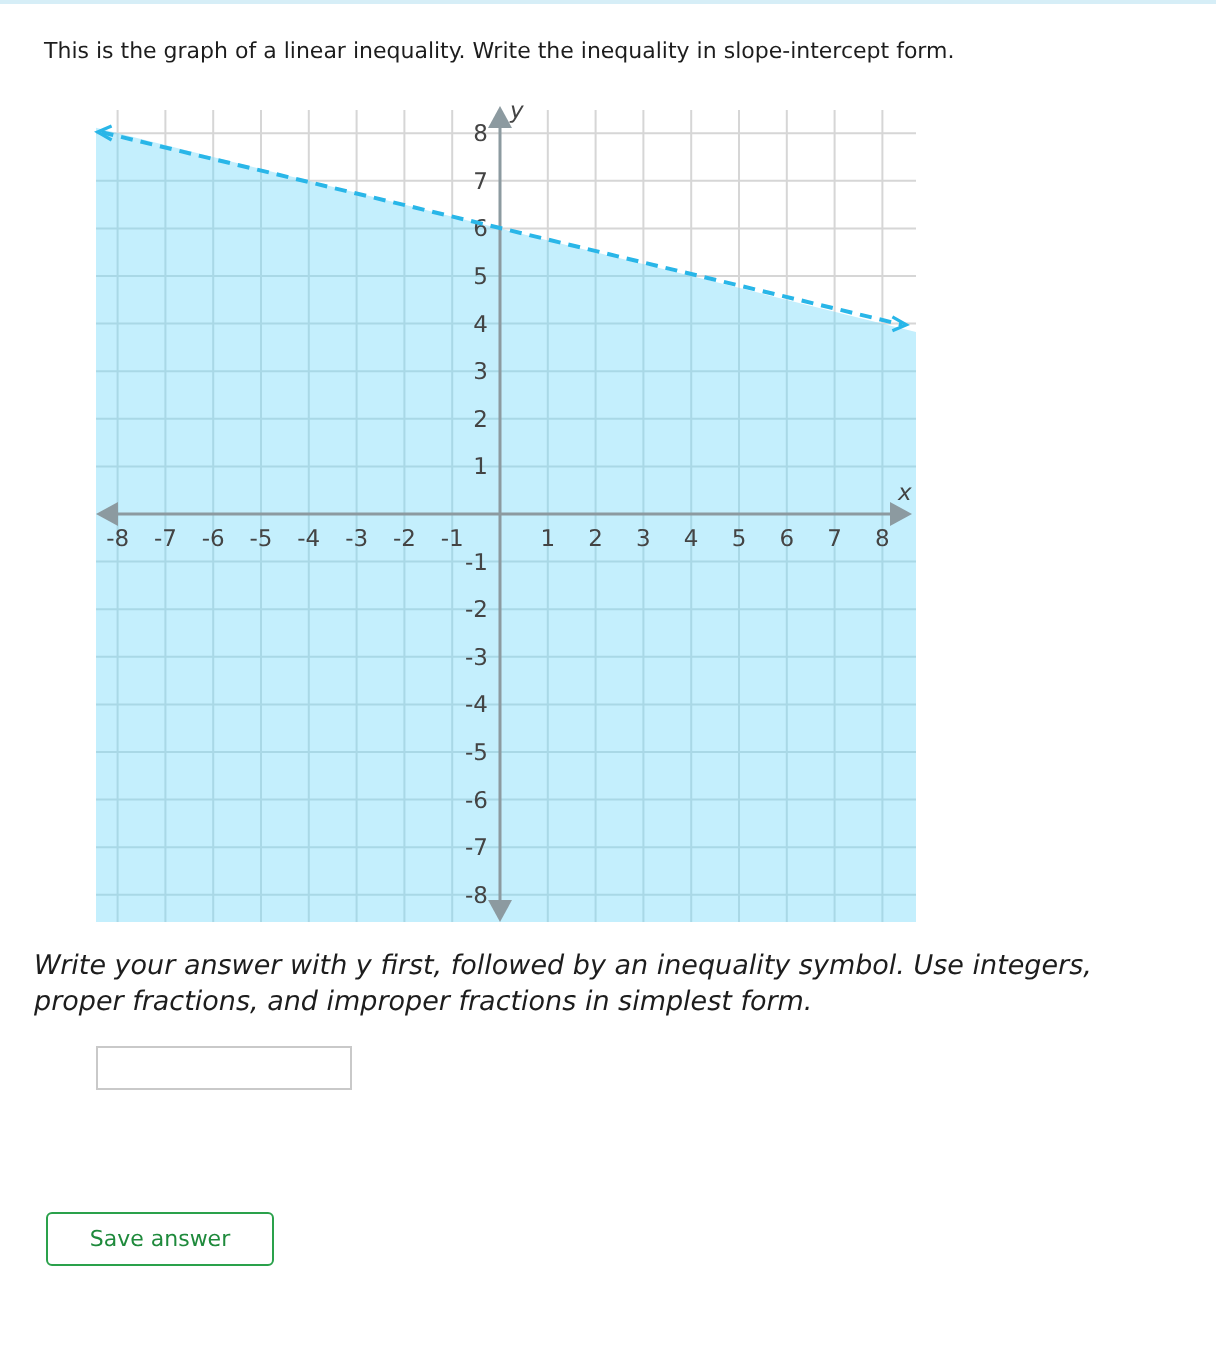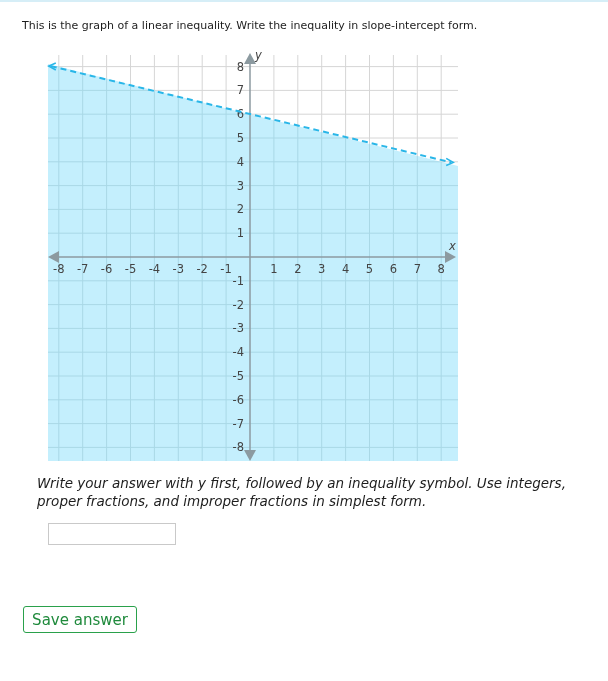--- a/index.html
+++ b/index.html
@@ -1,27 +1,27 @@
 <!DOCTYPE html>
 <html><head>
   <meta charset="utf-8">
   <style>
     html, body { margin:0; padding:0; background:#ffffff; }
     body { width:608px; height:681px; position:relative; overflow:hidden;
            font-family:"DejaVu Sans", sans-serif; color:#222; }
     .topbar { position:absolute; left:0; top:0; width:608px; height:2px; background:#d6eef7; }
     .prompt { position:absolute; left:22px; top:19px; font-size:11px; color:#1d1d1d; }
     .graph { position:absolute; left:0; top:0; width:608px; height:470px; }
-    .instructions { position:absolute; left:37px; top:474px; width:570px; font-size:13.5px;
+    .instructions { position:absolute; left:17px; top:474px; width:570px; font-size:13.5px;
                     font-style:italic; line-height:18px; color:#1d1d1d; }
     .answer-input { position:absolute; left:48px; top:523px; width:126px; height:20px;
                     border:1px solid #c9c9c9; background:#fff; box-sizing:content-box; padding:0; }
     .save-btn { position:absolute; left:23px; top:606px; width:114px; height:27px;
                 border:1px solid #2aa14b; border-radius:3px; background:#fff;
-                color:#1f8a3c; font-size:15px; font-family:"DejaVu Sans", sans-serif;
+                color:#1f8a3c; font-size:11px; font-family:"DejaVu Sans", sans-serif;
                 display:flex; align-items:center; justify-content:center; cursor:pointer; }
     svg text { font-family:"DejaVu Sans", sans-serif; font-size:11.5px; fill:#444; }
   </style>
 </head>
 <body>
 
 <div class="topbar"></div>
 
 <div class="prompt">This is the graph of a linear inequality. Write the inequality in slope-intercept form.</div>
 

